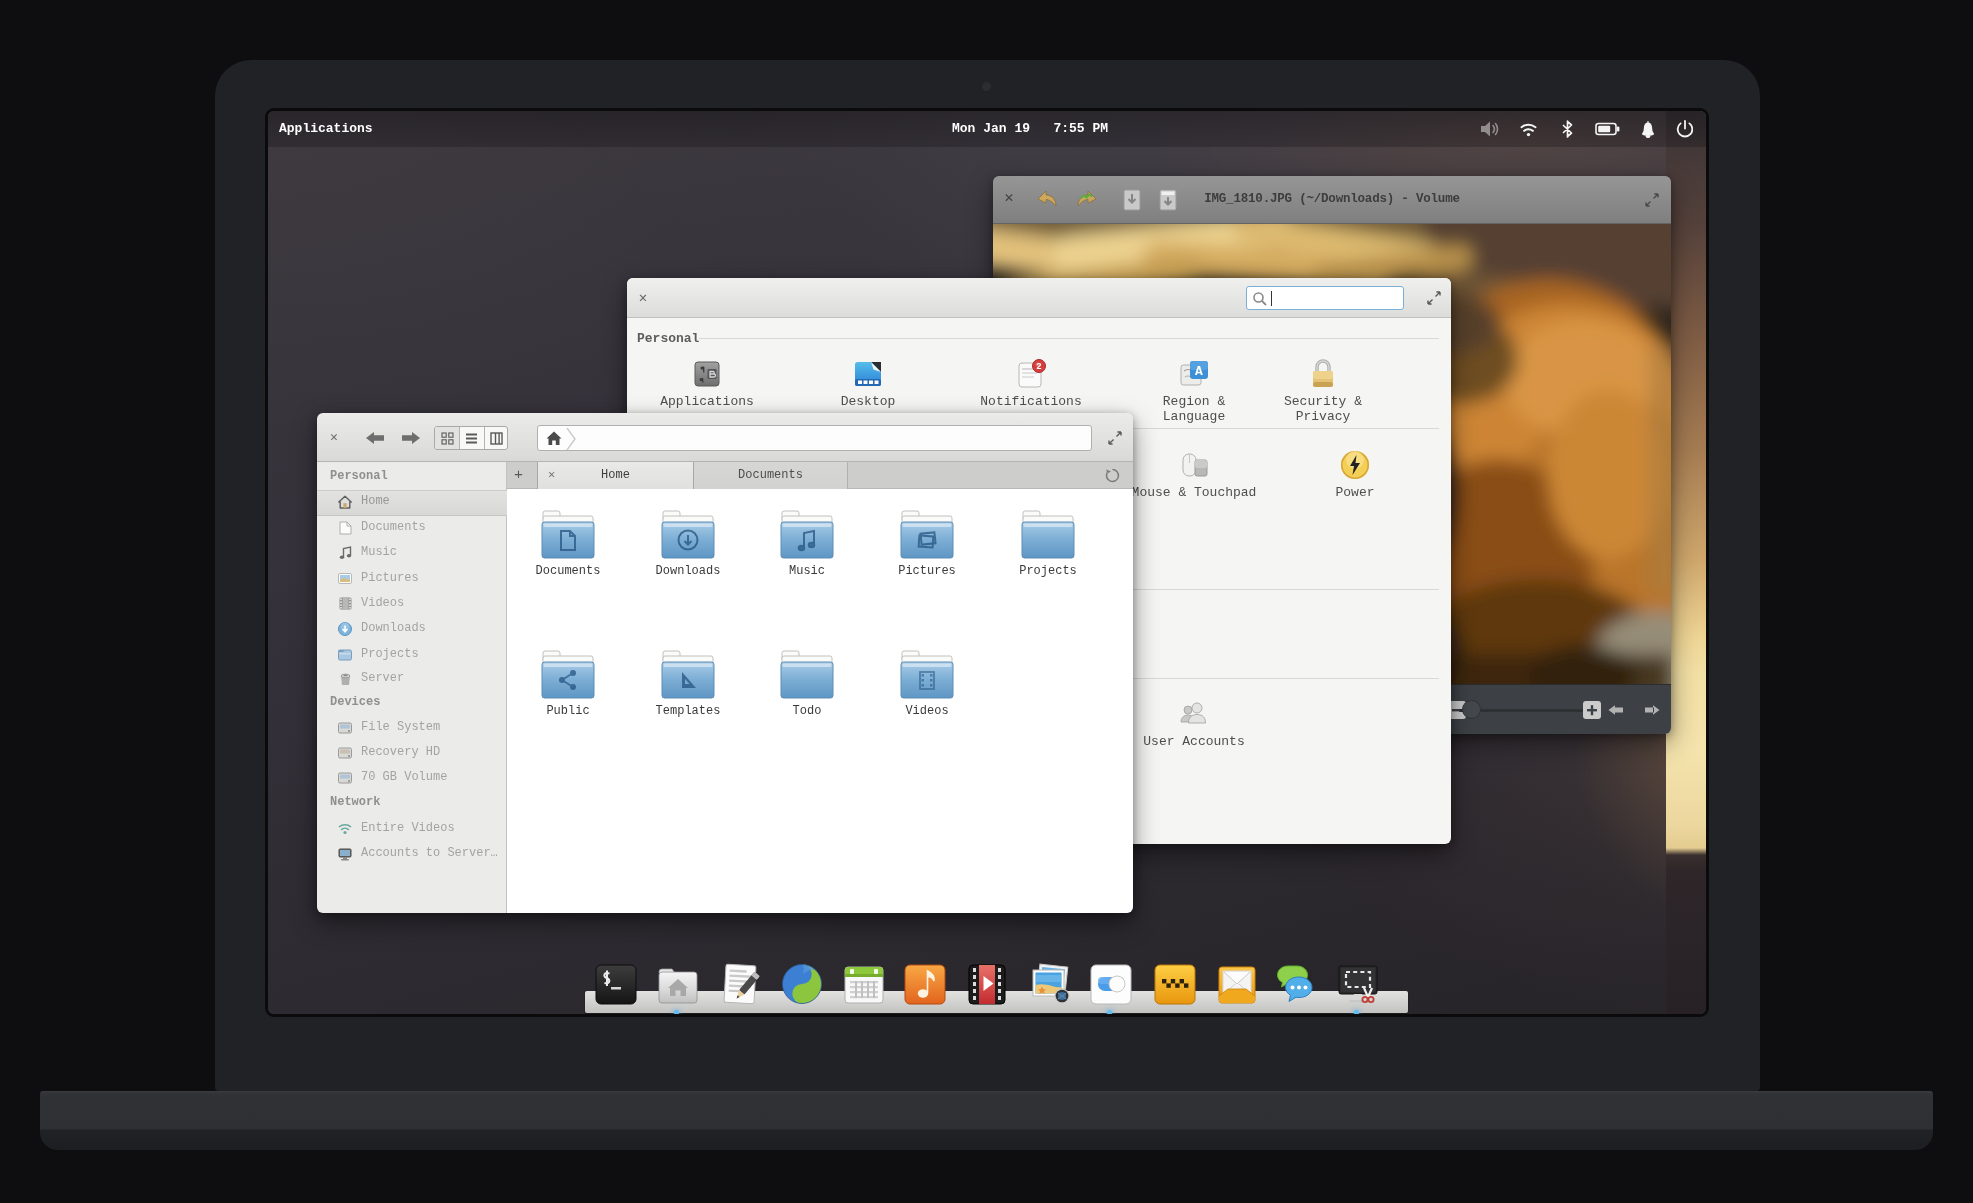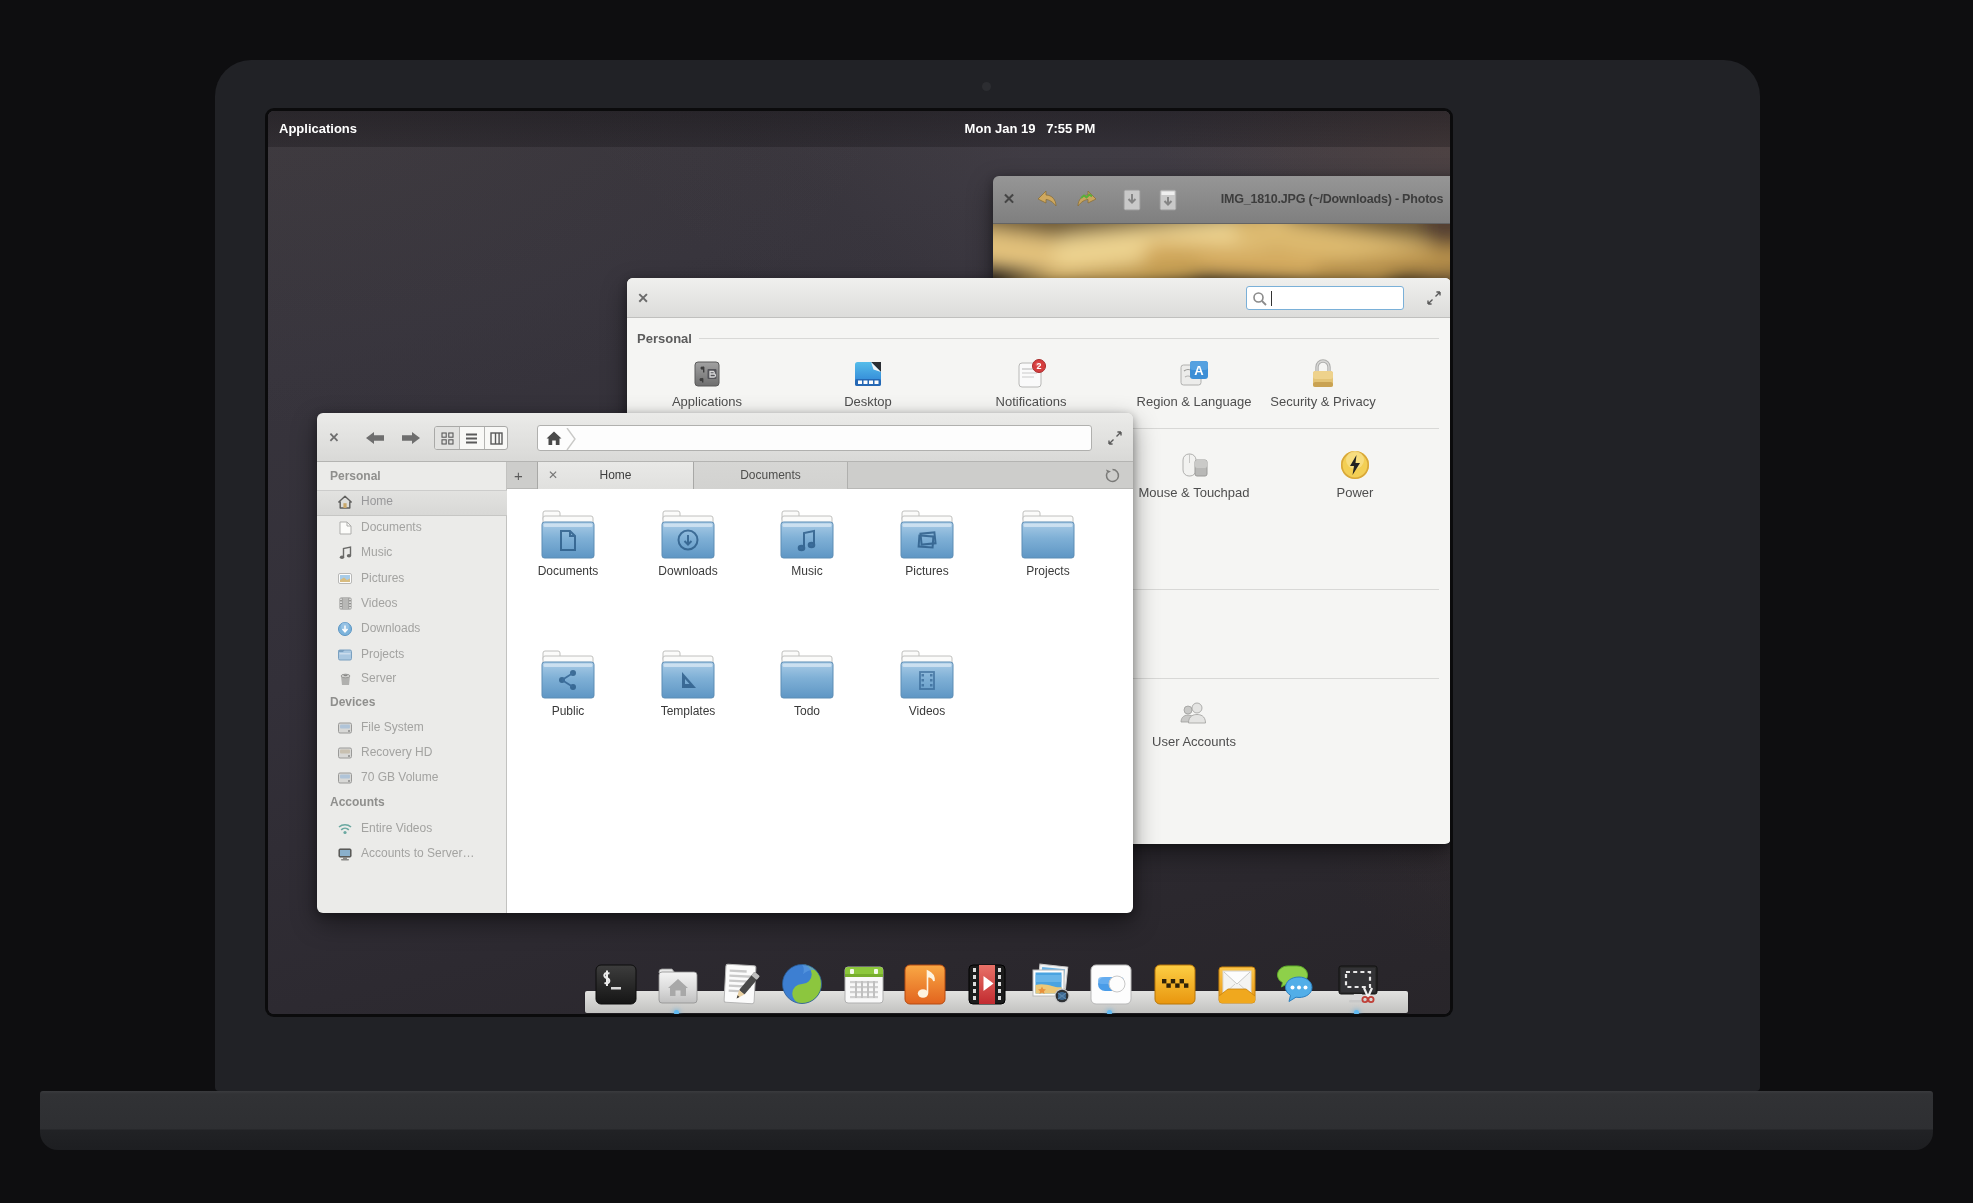--- a/index.html
+++ b/index.html
@@ -11,22 +11,22 @@
   
   #body { position:absolute; left:215px; top:60px; width:1545px; height:1031px;
     background:#212226; border-radius:36px 36px 4px 4px; }
   #base { position:absolute; left:40px; top:1091px; width:1893px; height:59px;
     background:linear-gradient(to bottom,#3a3b3e 0px,#313235 3px,#2e2f32 38px,#212225 39px,#1d1e21 100%);
     border-radius:3px 3px 18px 18px; }
   #camdot { position:absolute; left:982px; top:82px; width:9px; height:9px; border-radius:50%;
     background:#2c2d31; }
 
   
-  #screen { position:absolute; left:268px; top:111px; width:1182px; height:903px;
-    border-radius:6px; overflow:hidden; background:#35323a; box-shadow:0 0 0 3px #0b0b0c; }
+  #screen { position:absolute; left:268px; top:111px; width:1438px; height:903px;
+    border-radius:6px; overflow:hidden; background:#35323a; box-shadow:0 0 0 3px #0b0b0c;font-family:Liberation Mono, monospace; }
   #wall { position:absolute; left:0; top:0; width:1438px; height:903px;
     background:
       linear-gradient(to bottom, #3a3437 0px, #55413b 113px, #7e5c44 225px, #a57c52 338px, #cfa76c 450px, #edd494 525px, #f2dfa4 560px, #f4e3ac 640px, #ecd79e 715px, #e4cc90 737px, #3a2f2f 744px, #2e2629 760px, #272126 903px) 1398px 0 / 40px 903px no-repeat,
       radial-gradient(190px 260px at 1438px 620px, rgba(190,135,75,0.3), rgba(190,135,75,0) 70%),
       radial-gradient(500px 130px at 1260px 30px, rgba(125,88,62,0.28), rgba(125,88,62,0) 75%),
       radial-gradient(400px 260px at 1330px 680px, rgba(110,72,50,0.10), rgba(110,72,50,0) 75%),
       radial-gradient(900px 520px at 0% -5%, rgba(122,116,128,0.10), rgba(122,116,128,0) 70%),
       linear-gradient(222deg, rgba(138,128,136,0.13) 0%, rgba(138,128,136,0.10) 30%, rgba(138,128,136,0.02) 40%, rgba(138,128,136,0) 48%),
       linear-gradient(165deg, #393539 0%, #37343c 20%, #333039 45%, #2d2a31 70%, #272428 100%);
   }
@@ -211,21 +211,21 @@
             <ellipse cx="410" cy="270" rx="55" ry="85" fill="#33261a"></ellipse>
             <ellipse cx="665" cy="435" rx="65" ry="48" fill="#968d78"></ellipse>
             <ellipse cx="590" cy="450" rx="55" ry="28" fill="#2c2218"></ellipse>
             <ellipse cx="90" cy="435" rx="150" ry="60" fill="#1f1912"></ellipse>
             <rect x="655" y="120" width="30" height="250" fill="#a87e46" opacity="0.55"></rect>
             <rect x="380" y="430" width="300" height="60" fill="#33220e" opacity="0.8"></rect>
           </g>
         </svg>
       </div>
       <div class="ptitle">
-        <div class="tx">IMG_1810.JPG (~/Downloads) - Photos</div>
+        <div class="tx">IMG_1810.JPG (~/Downloads) - Volume</div>
         <div class="pclose">✕</div>
         <svg class="abs" style="left:44px;top:13px" width="150" height="23" viewBox="0 0 150 23">
           <path d="M1 10 L9 2 L9 6 C15 6 19 11 19 17 C16 13 12 10.5 9 10.5 L9 14 Z" fill="#cfa85e" stroke="#8a7038" stroke-width="0.8"></path>
           <path d="M59 10 L51 2 L51 6 C45 6 41 11 41 17 C44 13 48 10.5 51 10.5 L51 14 Z" fill="#c9a55e" stroke="#8a7038" stroke-width="0.8"></path>
           <path d="M44 9 l3 -2.5 l2.5 2 l3 -3 l2.5 2" stroke="#57b03a" stroke-width="1.8" fill="none"></path>
           <g transform="translate(87,1)">
             <rect x="0" y="0" width="16" height="20" rx="1.5" fill="#c9c9c9" stroke="#999"></rect>
             <path d="M8 4 L8 12 M4.5 9 L8 12.5 L11.5 9" stroke="#858585" stroke-width="2" fill="none"></path>
           </g>
           <g transform="translate(123,1)">
@@ -520,21 +520,21 @@
           <rect x="2" y="2.5" width="10" height="4" rx="1" fill="#c8c0b0"></rect>
           <circle cx="11" cy="9" r="1" fill="#8a8a88"></circle>
         </svg>
       <div class="frow" style="top:332px">Recovery HD</div>
       <svg class="abs" style="left:21px;top:359px" width="14" height="12" viewBox="0 0 14 12">
           <rect x="0.5" y="1" width="13" height="10" rx="1.5" fill="#d8d8d6" stroke="#9a9a98"></rect>
           <rect x="2" y="2.5" width="10" height="4" rx="1" fill="#b0c4d8"></rect>
           <circle cx="11" cy="9" r="1" fill="#8a8a88"></circle>
         </svg>
       <div class="frow" style="top:357px">70 GB Volume</div>
-      <div class="fhead" style="top:382px">Accounts</div>
+      <div class="fhead" style="top:382px">Network</div>
       <svg class="abs" style="left:21px;top:410px" width="14" height="12" viewBox="0 0 14 12">
           <path d="M1 4 A9 9 0 0 1 13 4" stroke="#6aa8a0" stroke-width="1.6" fill="none"></path>
           <path d="M3.2 6.8 A5.5 5.5 0 0 1 10.8 6.8" stroke="#6aa8a0" stroke-width="1.6" fill="none"></path>
           <circle cx="7" cy="9.5" r="1.6" fill="#6aa8a0"></circle>
         </svg>
       <div class="frow" style="top:408px">Entire Videos</div>
       <svg class="abs" style="left:21px;top:435px" width="14" height="13" viewBox="0 0 14 13">
           <rect x="1" y="1" width="12" height="8" rx="1" fill="#6a6a68" stroke="#4a4a48"></rect>
           <rect x="2" y="2" width="10" height="6" fill="#8ab0cc"></rect>
           <rect x="5" y="9" width="4" height="2" fill="#8a8a88"></rect>

